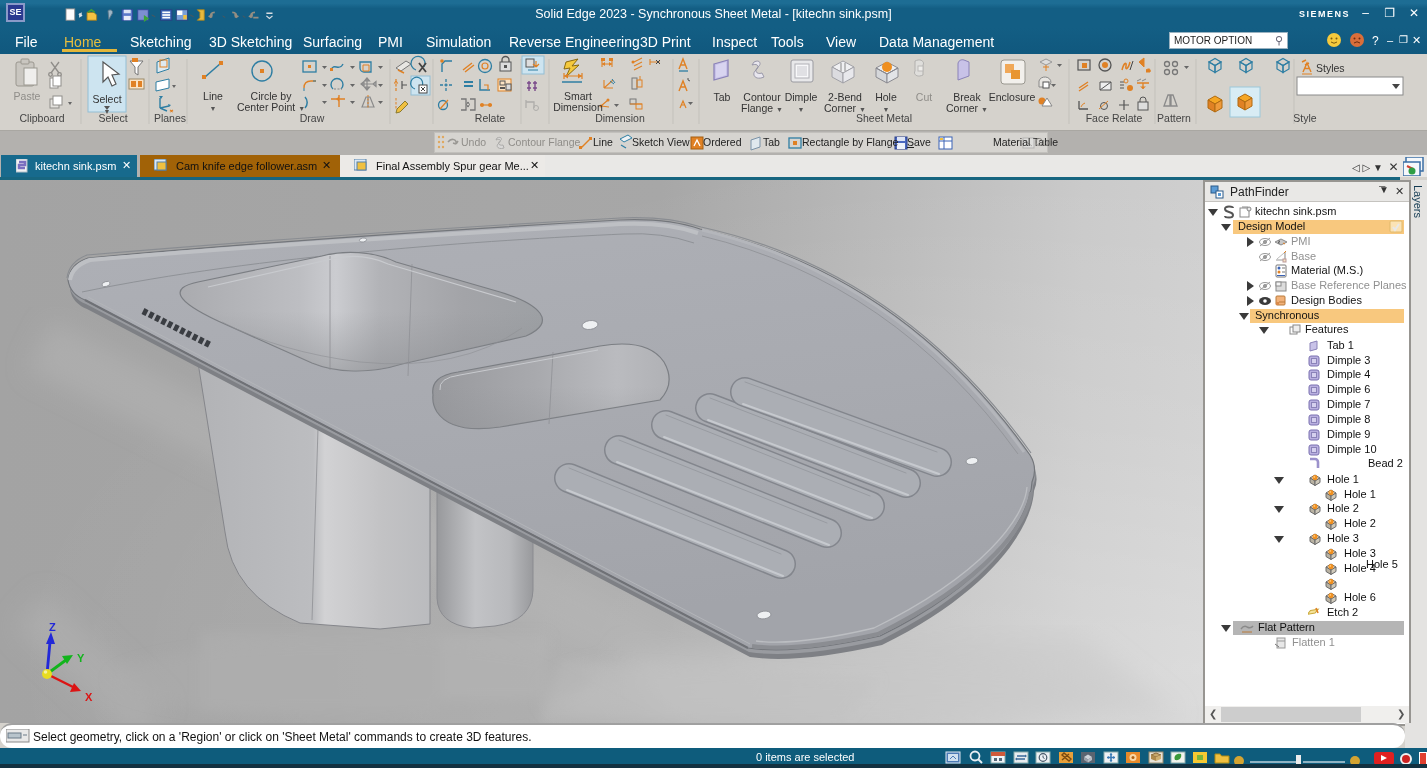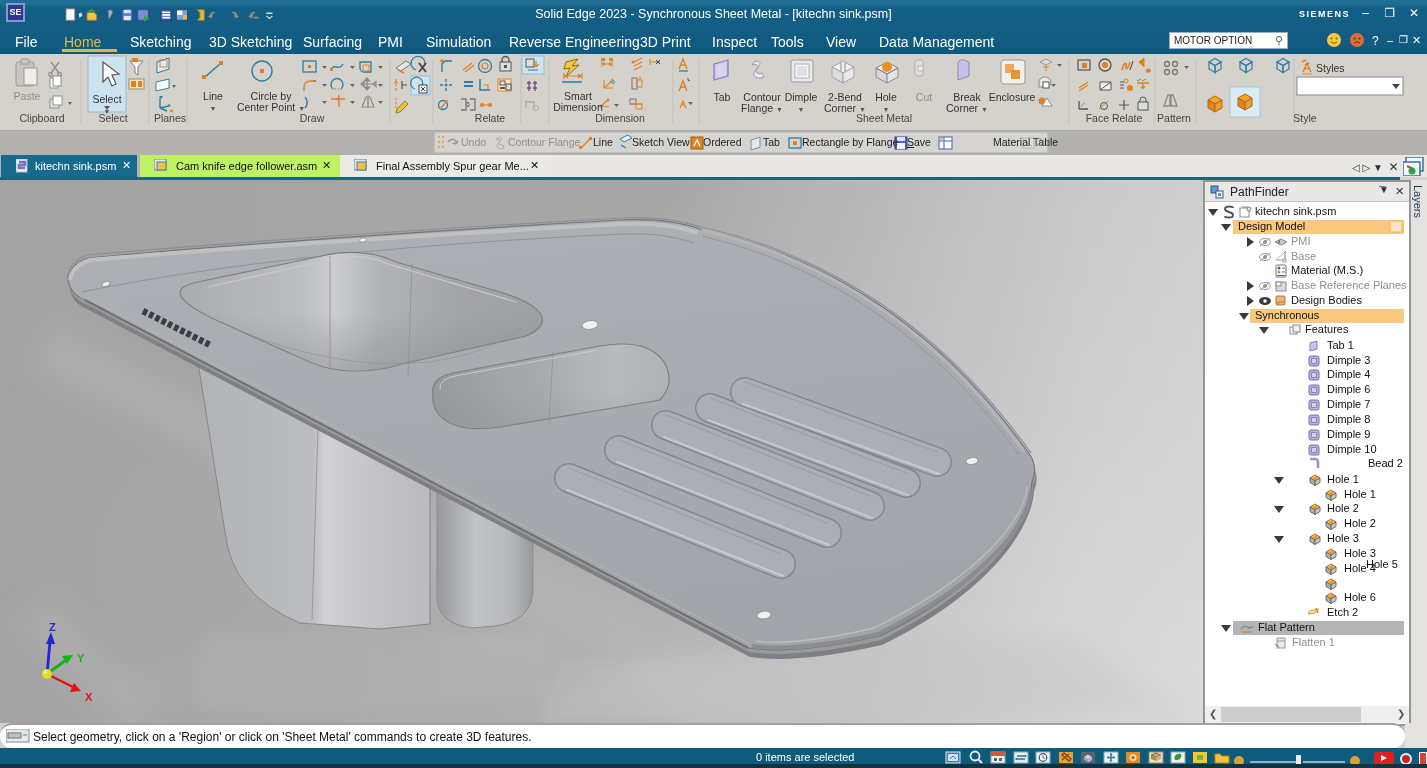--- a/index.html
+++ b/index.html
@@ -456,21 +456,21 @@
 </div>
 <div id="tabbar">
  <div class="dtab" style="left:1px;width:136px;background:#176a8d;color:#fff;">
    <svg style="position:absolute;left:15px;top:4px;" width="13" height="14" viewBox="0 0 13 14">
           <rect x="0" y="0" width="11" height="13" fill="#f2f2f2" stroke="#b5c2cc"></rect>
           <path d="M3 3 h6 v3 h-6 v3 h6" fill="none" stroke="#7a6fc0" stroke-width="2.5"></path>
         </svg>
    <span style="position:absolute;left:34px;top:5px;">kitechn sink.psm</span>
    <span style="position:absolute;left:121px;top:4px;font-size:11px;">✕</span>
  </div>
- <div class="dtab" style="left:140px;width:230px;background:#bef264;color:#111;">
+ <div class="dtab" style="left:140px;width:230px;background:#a16207;color:#111;">
    <svg style="position:absolute;left:14px;top:4px;" width="15" height="13" viewBox="0 0 15 13">
           <rect x="0" y="0" width="12" height="11" fill="#dce9f5" stroke="#5580a8"></rect>
           <rect x="3" y="3" width="9" height="8" fill="#f0c040" stroke="#5580a8"></rect>
         </svg>
    <span style="position:absolute;left:36px;top:5px;">Cam knife edge follower.asm</span>
    <span style="position:absolute;left:182px;top:4px;font-size:11px;">✕</span>
  </div>
  <div class="dtab" style="left:340px;width:205px;background:#eceae7;color:#111;">
    <svg style="position:absolute;left:14px;top:4px;" width="15" height="13" viewBox="0 0 15 13">
           <rect x="0" y="0" width="12" height="11" fill="#dce9f5" stroke="#5580a8"></rect>

